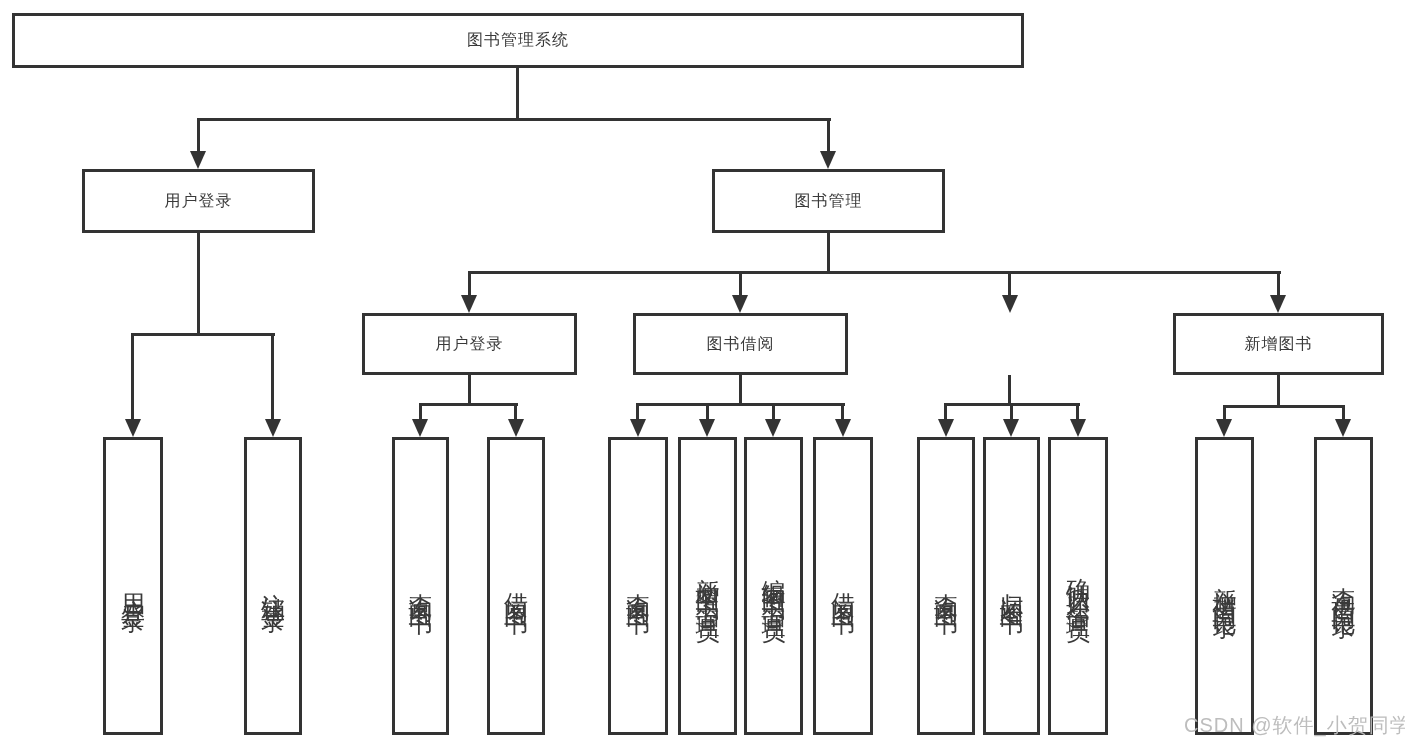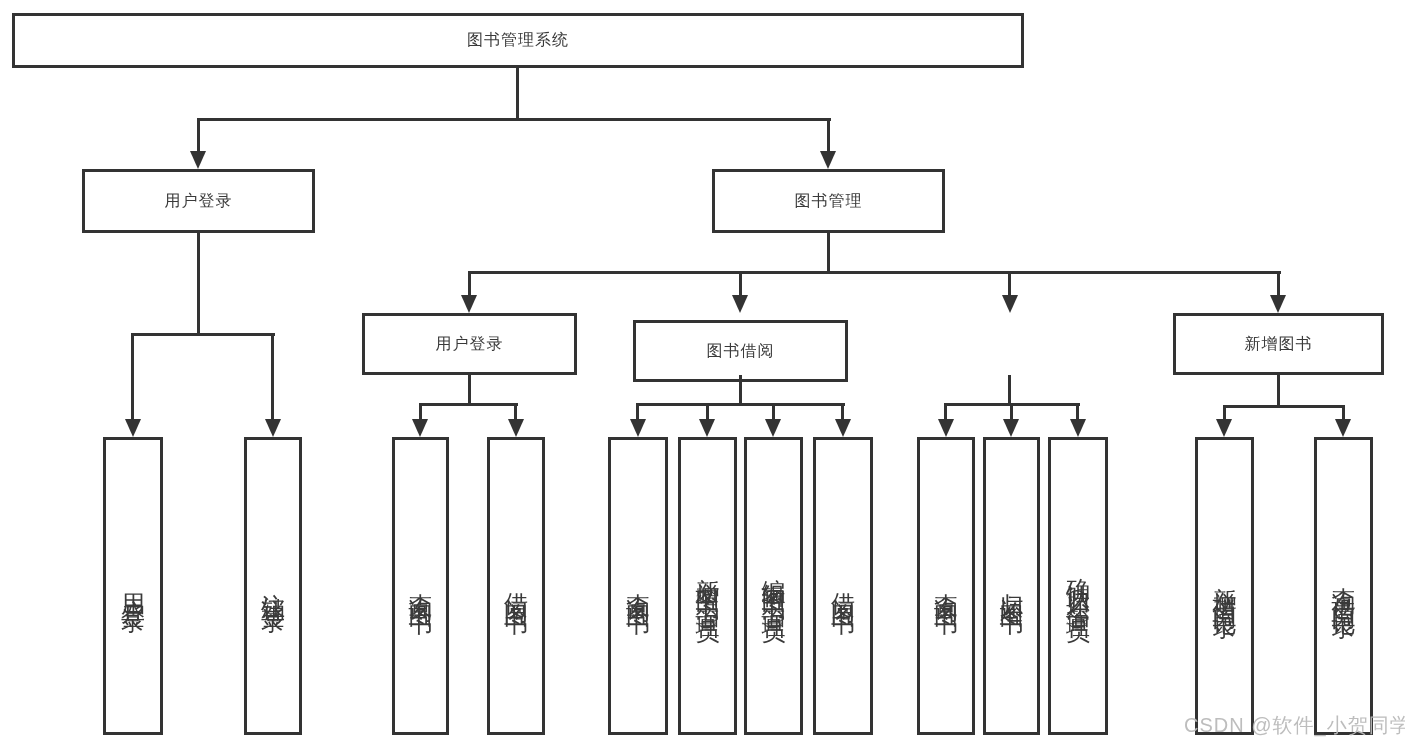--- a/index.html
+++ b/index.html
@@ -91,21 +91,21 @@
   <div class="line" style="left:739px; top:271px; width:3px; height:26px;"></div>
   <div class="arrow" style="left:732px; top:295px;"></div>
   <div class="line" style="left:1008px; top:271px; width:3px; height:26px;"></div>
   <div class="arrow" style="left:1002px; top:295px;"></div>
   <div class="line" style="left:1277px; top:271px; width:3px; height:26px;"></div>
   <div class="arrow" style="left:1270px; top:295px;"></div>
 
   <div class="box" style="left:362px; top:313px; width:215px; height:62px;">
     <span class="hlabel">用户登录</span>
   </div>
-  <div class="box" style="left:633px; top:313px; width:215px; height:62px;margin-top:7px;">
+  <div class="box" style="left:633px; top:313px; width:215px; height:62px;">
     <span class="hlabel">图书借阅</span>
   </div>
   <div class="box" style="left:1173px; top:313px; width:211px; height:62px;">
     <span class="hlabel">新增图书</span>
   </div>
 
   <div class="line" style="left:468px; top:375px; width:3px; height:31px;"></div>
   <div class="line" style="left:419px; top:403px; width:99px; height:3px;"></div>
   <div class="line" style="left:419px; top:403px; width:3px; height:18px;"></div>
   <div class="arrow" style="left:412px; top:419px;"></div>

